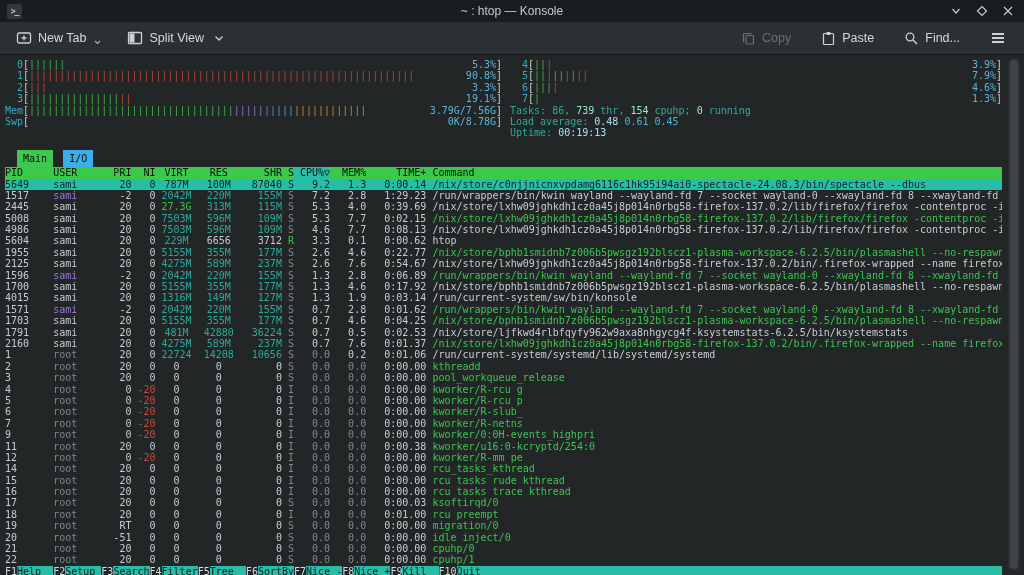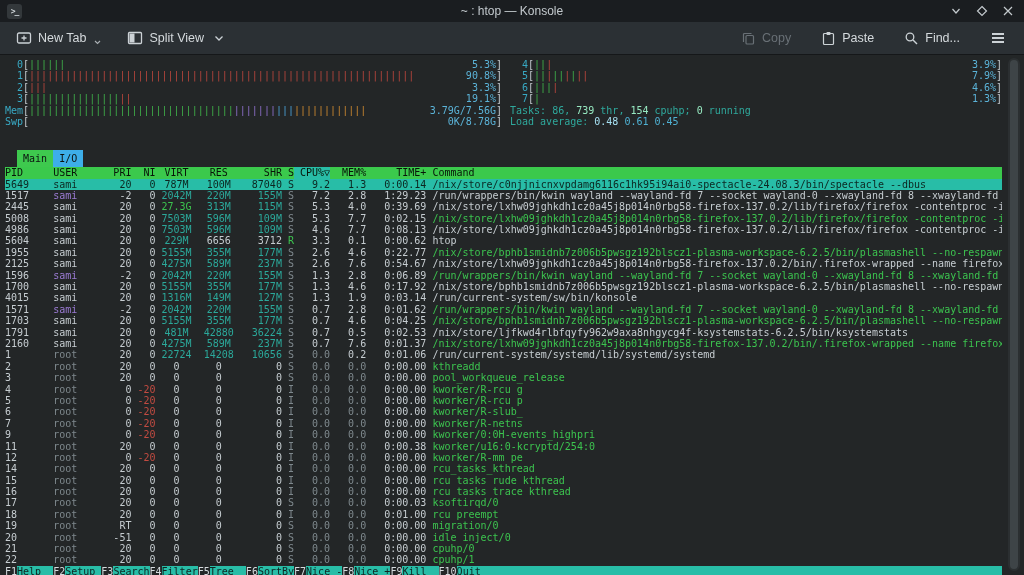--- a/index.html
+++ b/index.html
@@ -39,21 +39,21 @@
   .mlbl{width:3ch;text-align:right;color:var(--cyl)}
   .br{color:#c5cbd0}
   .mbars{flex:1;display:flex;overflow:hidden}
   .mval{margin-left:auto;color:var(--cyv)}
   .bg_g{color:var(--barg)} .bg_r{color:var(--barr)} .bg_m{color:var(--barm)}
   .bg_b{color:var(--barb)} .bg_o{color:var(--baro)}
   .seg_u{color:var(--iu)} .seg_n{color:var(--in)} .seg_c{color:var(--ic)} .seg_cb{color:var(--icb)}
   .tabline{display:flex;padding-left:2ch}
   .tab{padding:3px 1ch;color:#0c1210}
   .tab-main{background:var(--green)}
-  .tab-io{background:var(--tabblue);}
+  .tab-io{background:var(--tabblue);margin-left:10px}
   .prow{display:flex;height:11.4px;line-height:11.4px;white-space:pre}
   .thead{background:var(--hdr);color:#081408}
   .thead .sortcol{background:var(--selbg)}
   .c-pid{width:7ch;text-align:left}
   .c-user{width:10ch;padding-left:1ch;overflow:hidden}
   .c-pri{width:4ch;text-align:right}
   .c-ni{width:4ch;text-align:right}
   .c-virt{width:7ch;text-align:center}
   .c-res{width:7ch;text-align:center}
   .c-shr{width:7ch;text-align:right}
@@ -164,20 +164,21 @@
         <div class="line mline"><span class="mlbl">Swp</span><span class="br">[</span><span class="mbars"><span class="mval">0K/8.78G</span></span><span class="br">]</span></div>
         <div class="line"> </div>
       </div>
     <div class="mcol-r">
         <div class="line mline"><span class="mlbl">4</span><span class="br">[</span><span class="mbars"><span class="bg_g">||</span><span class="bg_r">|</span><span class="mval">3.9%</span></span><span class="br">]</span></div>
         <div class="line mline"><span class="mlbl">5</span><span class="br">[</span><span class="mbars"><span class="bg_g">||</span><span class="bg_r">|</span><span class="bg_g">||</span><span class="bg_r">|</span><span class="bg_g">|</span><span class="bg_r">||</span><span class="mval">7.9%</span></span><span class="br">]</span></div>
         <div class="line mline"><span class="mlbl">6</span><span class="br">[</span><span class="mbars"><span class="bg_g">|||</span><span class="bg_r">|</span><span class="mval">4.6%</span></span><span class="br">]</span></div>
         <div class="line mline"><span class="mlbl">7</span><span class="br">[</span><span class="mbars"><span class="bg_g">|</span><span class="mval">1.3%</span></span><span class="br">]</span></div>
         <div class="line"><span class="seg_u">Tasks: </span><span class="seg_u">86, </span><span class="seg_n">739</span><span class="seg_u"> thr, </span><span class="seg_n">154</span><span class="seg_u"> cpuhp; </span><span class="seg_n">0</span><span class="seg_u"> running</span></div>
         <div class="line"><span class="seg_u">Load average: </span><span class="seg_cb">0.48 </span><span class="seg_c">0.61 0.45</span></div>
+        <div class="line"><span class="seg_u">Uptime: </span><span class="seg_cb">00:19:13</span></div>
       </div>
   </div>
   <div class="line"> </div>
   <div class="tabline">
       <span class="tab tab-main">Main</span>
       <span class="tab tab-io">I/O</span>
     </div>
   <div class="prow thead"><span class="c-pid">PID</span><span class="c-user">USER</span><span class="c-pri">PRI</span><span class="c-ni">NI</span><span class="c-virt">VIRT</span><span class="c-res">RES</span><span class="c-shr">SHR</span><span class="c-s">S</span><span class="c-cpu sortcol">CPU%▽</span><span class="c-mem">MEM%</span><span class="c-time">TIME+</span><span class="c-cmd">Command</span></div>
   <div>
       <div class="prow sel"><span class="c-pid f-fg">5649</span><span class="c-user f-fg">sami</span><span class="c-pri f-fg">20</span><span class="c-ni f-fg">0</span><span class="c-virt f-teal">787M</span><span class="c-res f-teal">100M</span><span class="c-shr f-fg">87040</span><span class="c-s f-dim">S</span><span class="c-cpu f-fg">9.2</span><span class="c-mem f-fg">1.3</span><span class="c-time f-fg">0:00.14</span><span class="c-cmd f-fg">/nix/store/c0njjnicnxvpdamg6116c1hk95i94ai0-spectacle-24.08.3/bin/spectacle --dbus</span></div>

